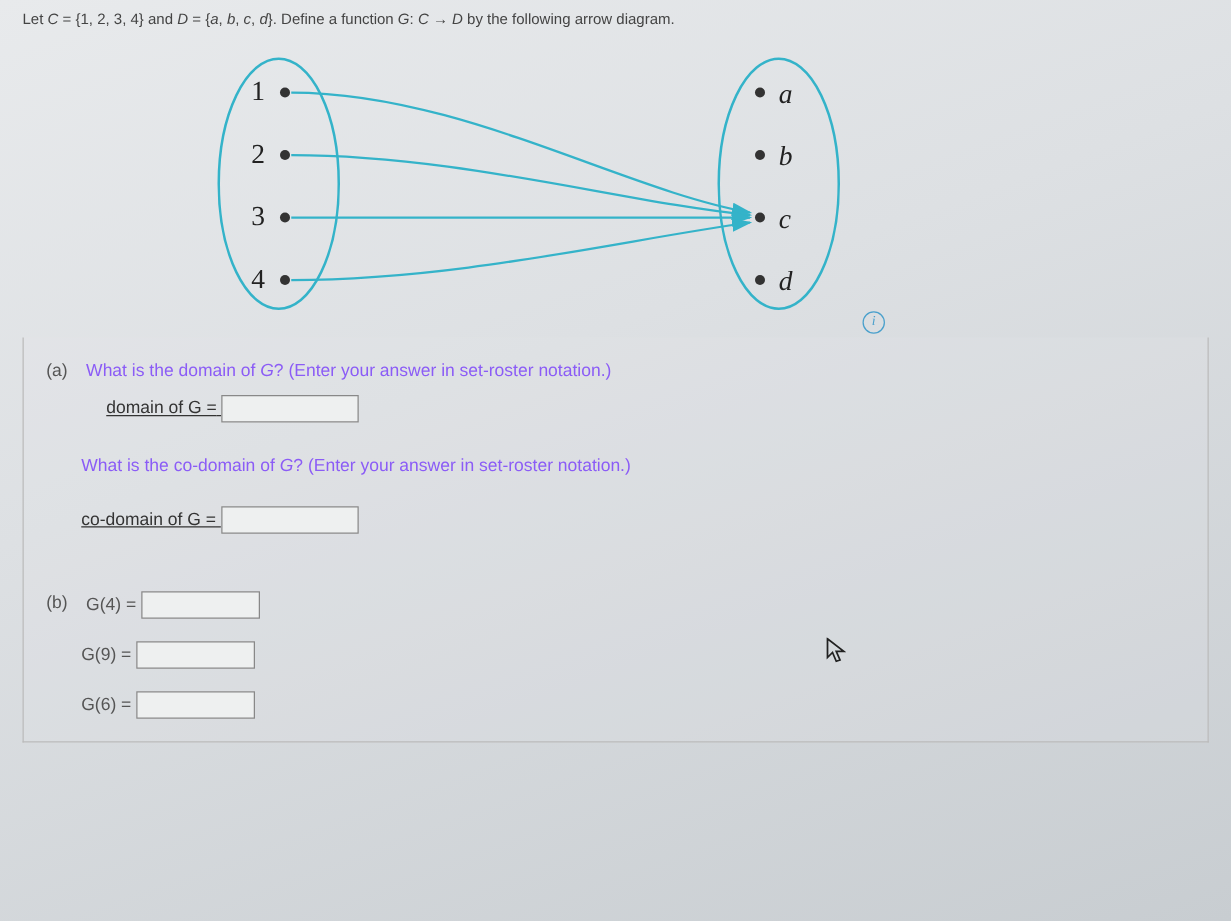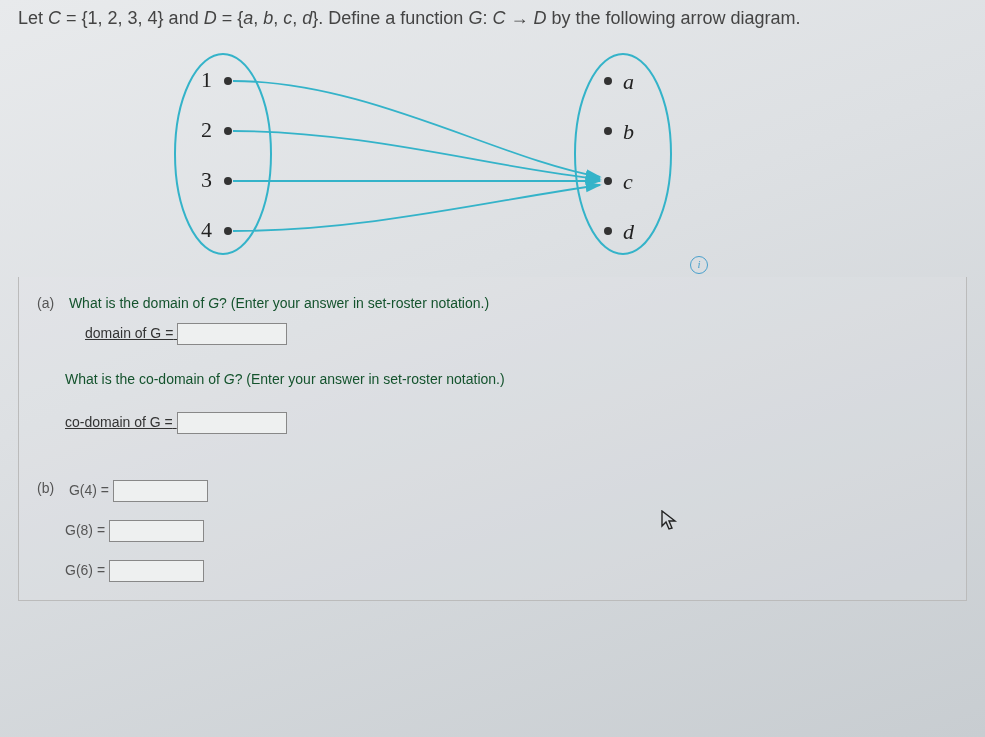--- a/index.html
+++ b/index.html
@@ -9,21 +9,21 @@
     background: linear-gradient(160deg, #e8eaec 0%, #dde0e3 40%, #c8cdd1 100%);
     font-family: Arial, sans-serif;
     font-size: 14px;
     color: #333;
     padding: 8px 18px;
     position: relative;
     overflow: hidden;
   }
   .prompt {
     color: #444;
-    font-size: 18px;
+    font-size: 12px;
     margin-bottom: 8px;
   }
   .diagram-wrap {
     margin: 10px 0 10px 150px;
     position: relative;
     width: 520px;
     height: 230px;
   }
   .diagram-wrap svg { position: absolute; top:0; left:0; }
   .info-icon {
@@ -42,21 +42,21 @@
     cursor: pointer;
   }
   .content-box {
     border: 1px solid #bbb;
     border-top: none;
     padding: 18px 18px 18px 18px;
     background: rgba(230,232,234,0.2);
     margin-top: -2px;
   }
   .part-label { display: inline-block; width: 28px; vertical-align: top; color: #555;}
-  .qtext { color: #14532d; }
+  .qtext { color: #8b5cf6; }
   .indent { margin-left: 48px; margin-top: 12px; text-decoration: underline; }
   .indent2 { margin-left: 28px; margin-top: 12px; }
   .row { margin-top: 18px; color:#555;}
   input[type=text] {
     border: 1px solid #888;
     background: #eef0f0;
     height: 22px;
     padding: 2px 4px;
     font-size: 13px;
     vertical-align: middle;
@@ -142,21 +142,21 @@
   </div>
 
   <div class="spacer"></div>
 
   <div class="row">
     <span class="part-label">(b)</span>
     <span>G(4) =</span>
     <input type="text" class="w-sm" value="" style="">
   </div>
   <div class="row indent2">
-    <span>G(8) =</span>
+    <span>G(9) =</span>
     <input type="text" class="w-sm" value="" style="">
   </div>
   <div class="row indent2">
     <span>G(6) =</span>
     <input type="text" class="w-sm" value="" style="">
   </div>
 
 </div>
 
 <div class="cursor-icon">

